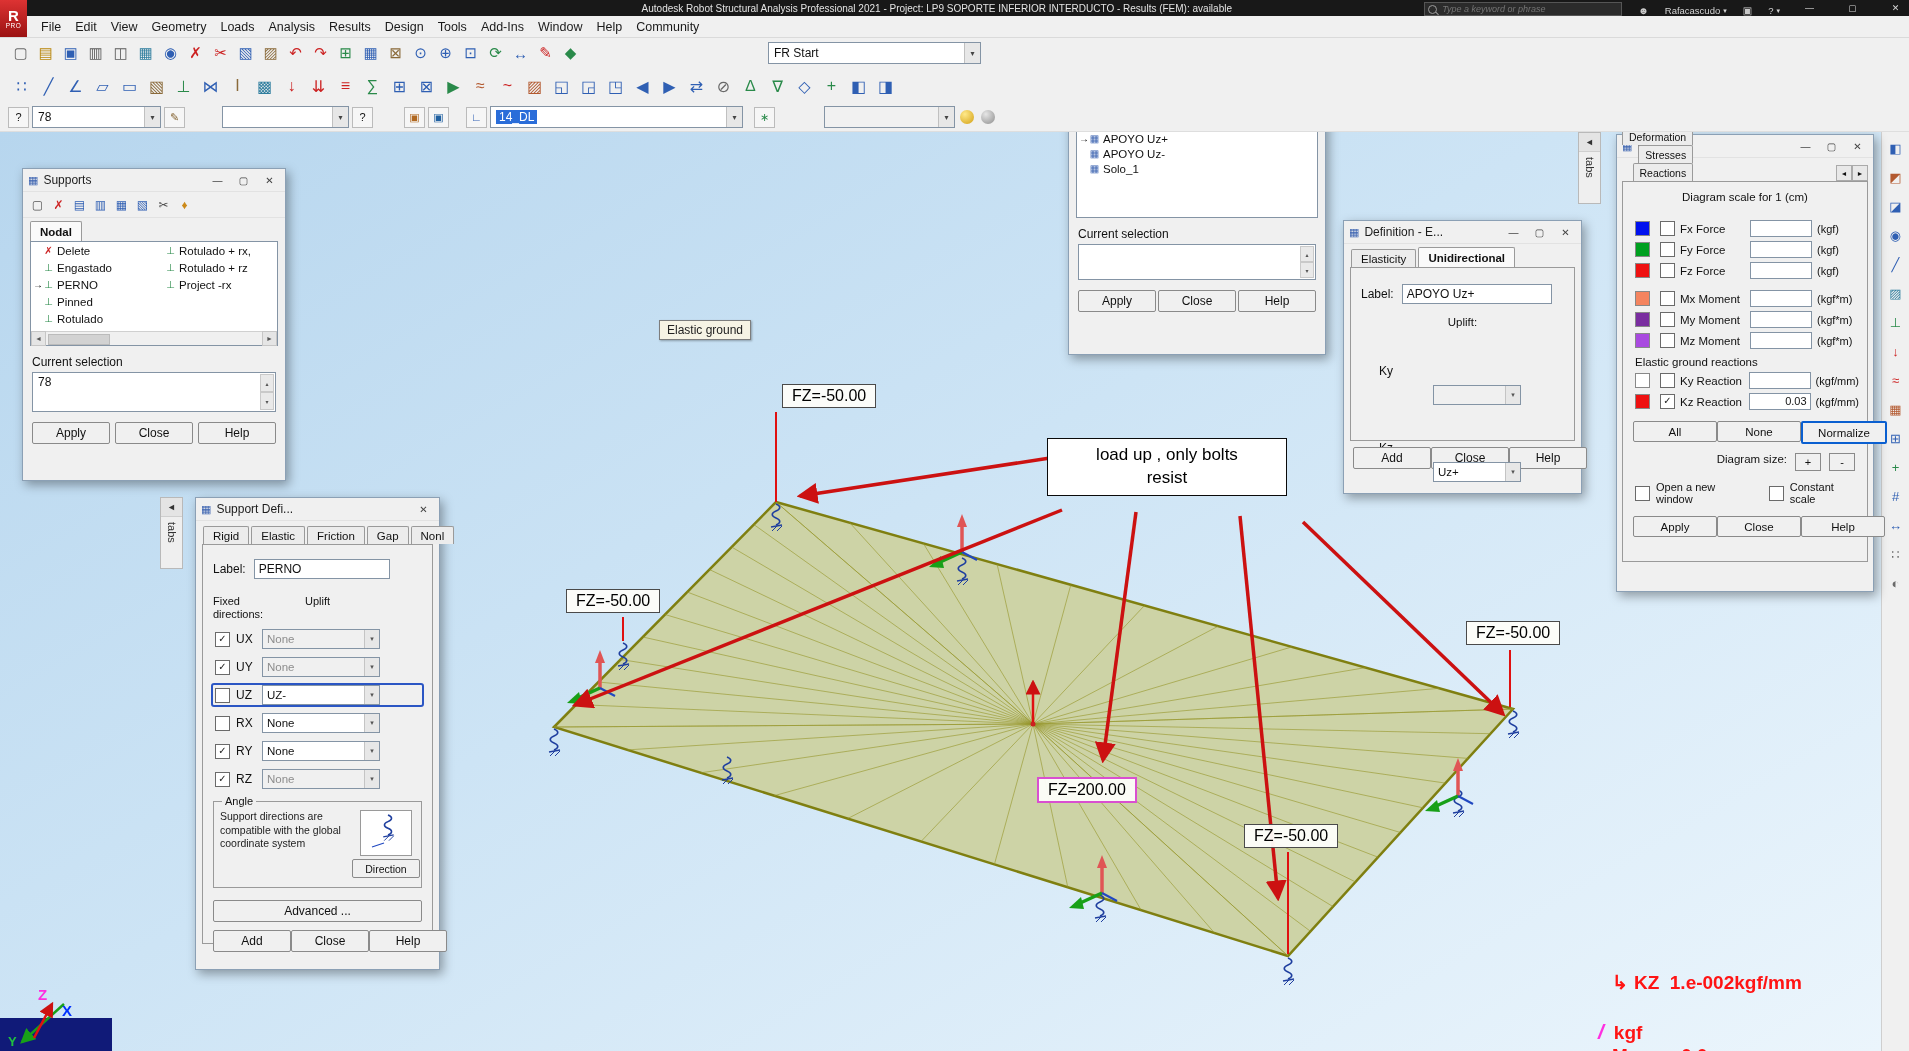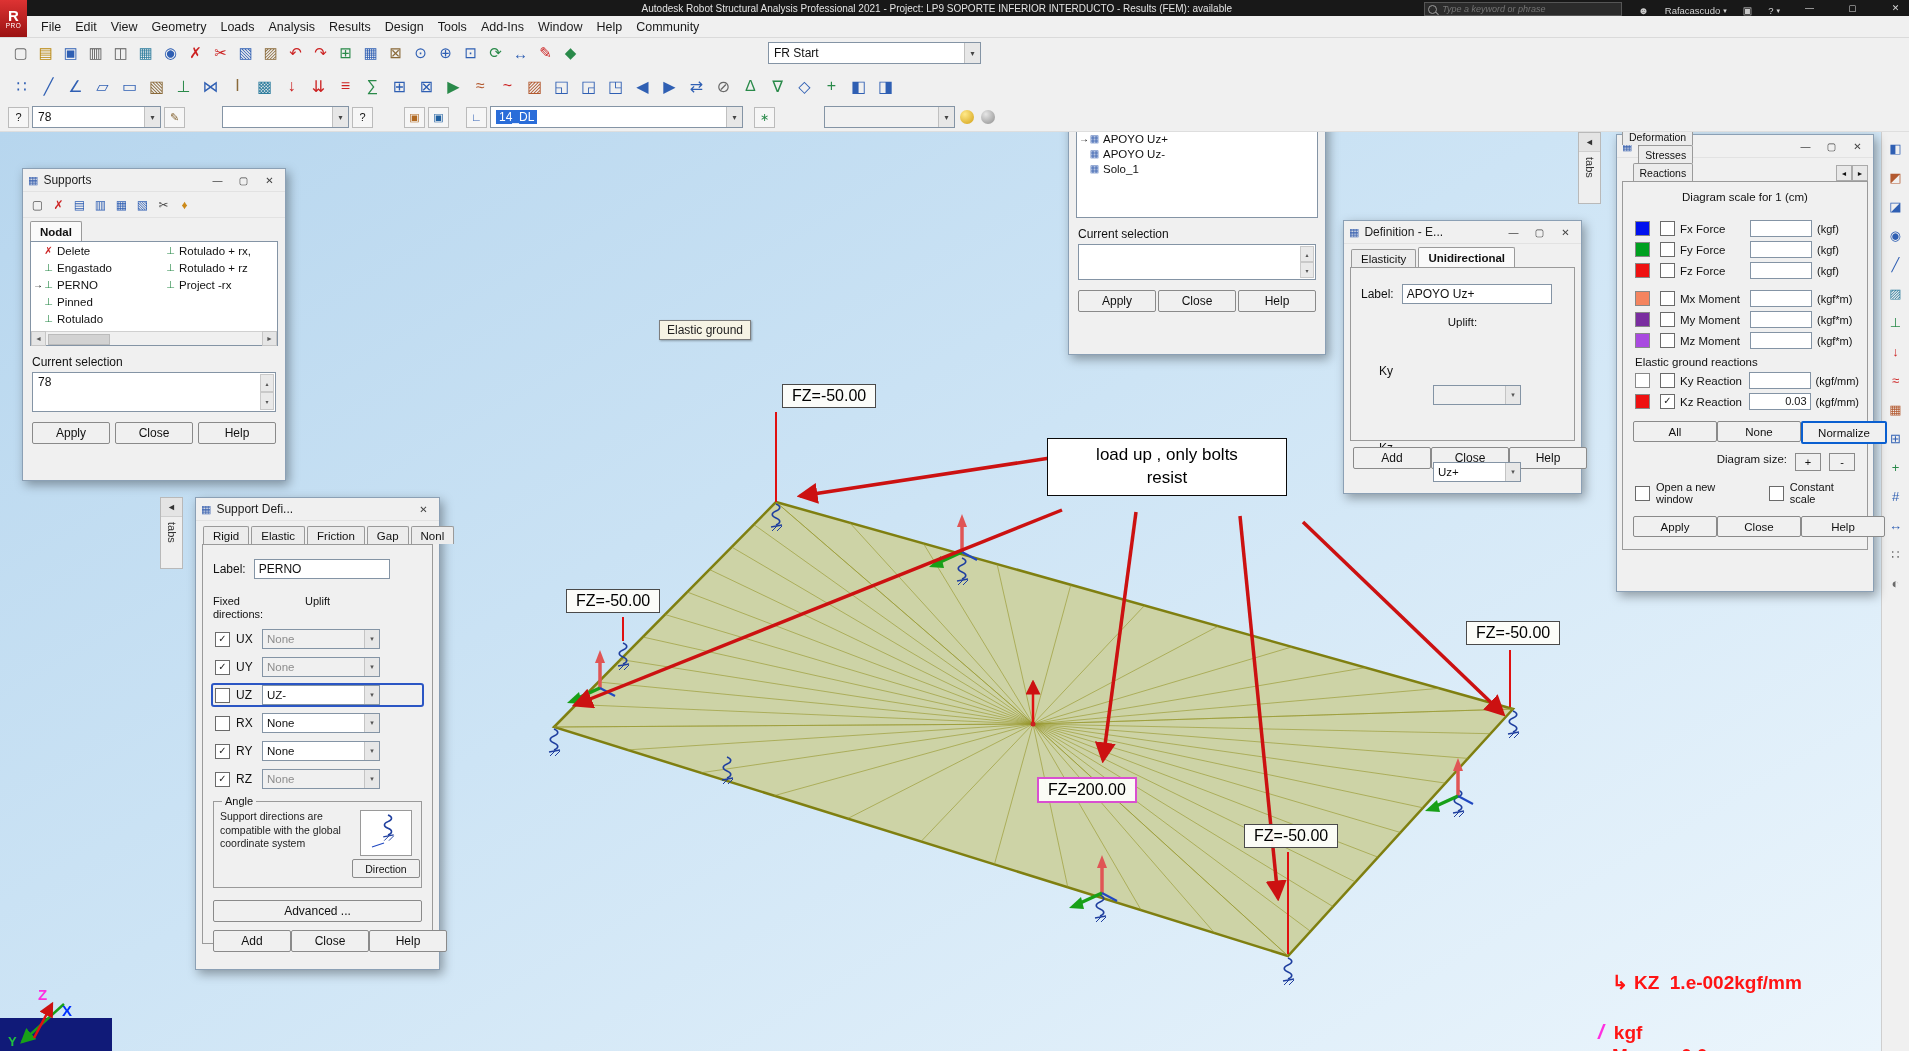--- a/index.html
+++ b/index.html
@@ -831,21 +831,21 @@
       <span class="tab">NTM</span>
           <span class="tab">Deformation</span>
           <span class="tab">Stresses</span>
           <span class="tab">Reactions</span>
         </span>
       <span class="tab-scroll">
         <span>◄</span>
         <span>►</span>
       </span>
     </div>
-    <div class="gpanel" style="margin:0 5px 5px;padding-bottom:12px;">
+    <div class="gpanel" style="margin:0 5px 5px;padding-bottom:24px;">
       <div class="dg-scale">Diagram scale for 1  (cm)</div>
       <div class="dg-rows">
 
           <div class="dg-row">
             <span class="dg-sq" style="background: rgb(0, 17, 238);"></span>
             <span class="cb"></span>
             <span class="dg-lb">Fx Force</span>
             <span class="dg-fld"></span>
             <span class="dg-un">(kgf)</span>
           </div>

